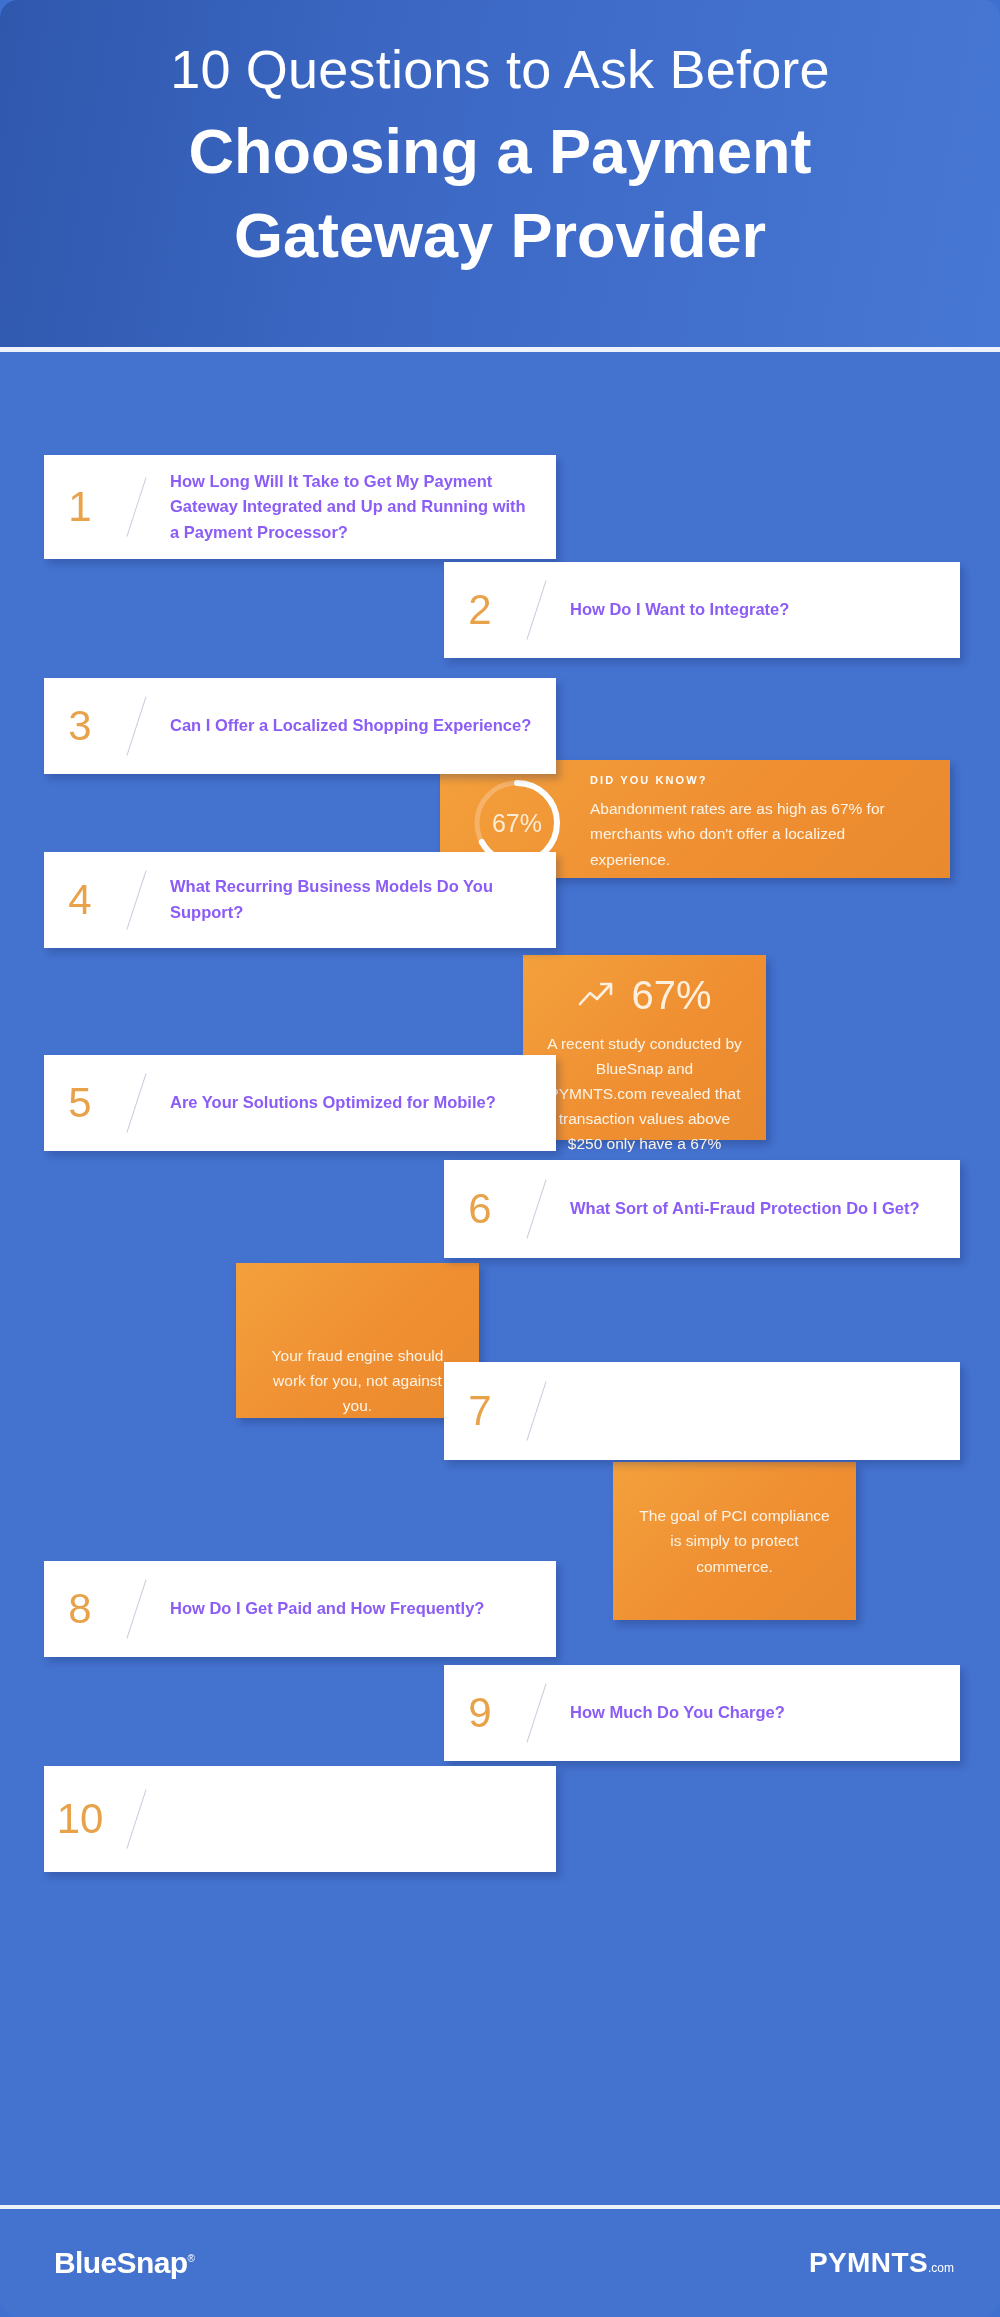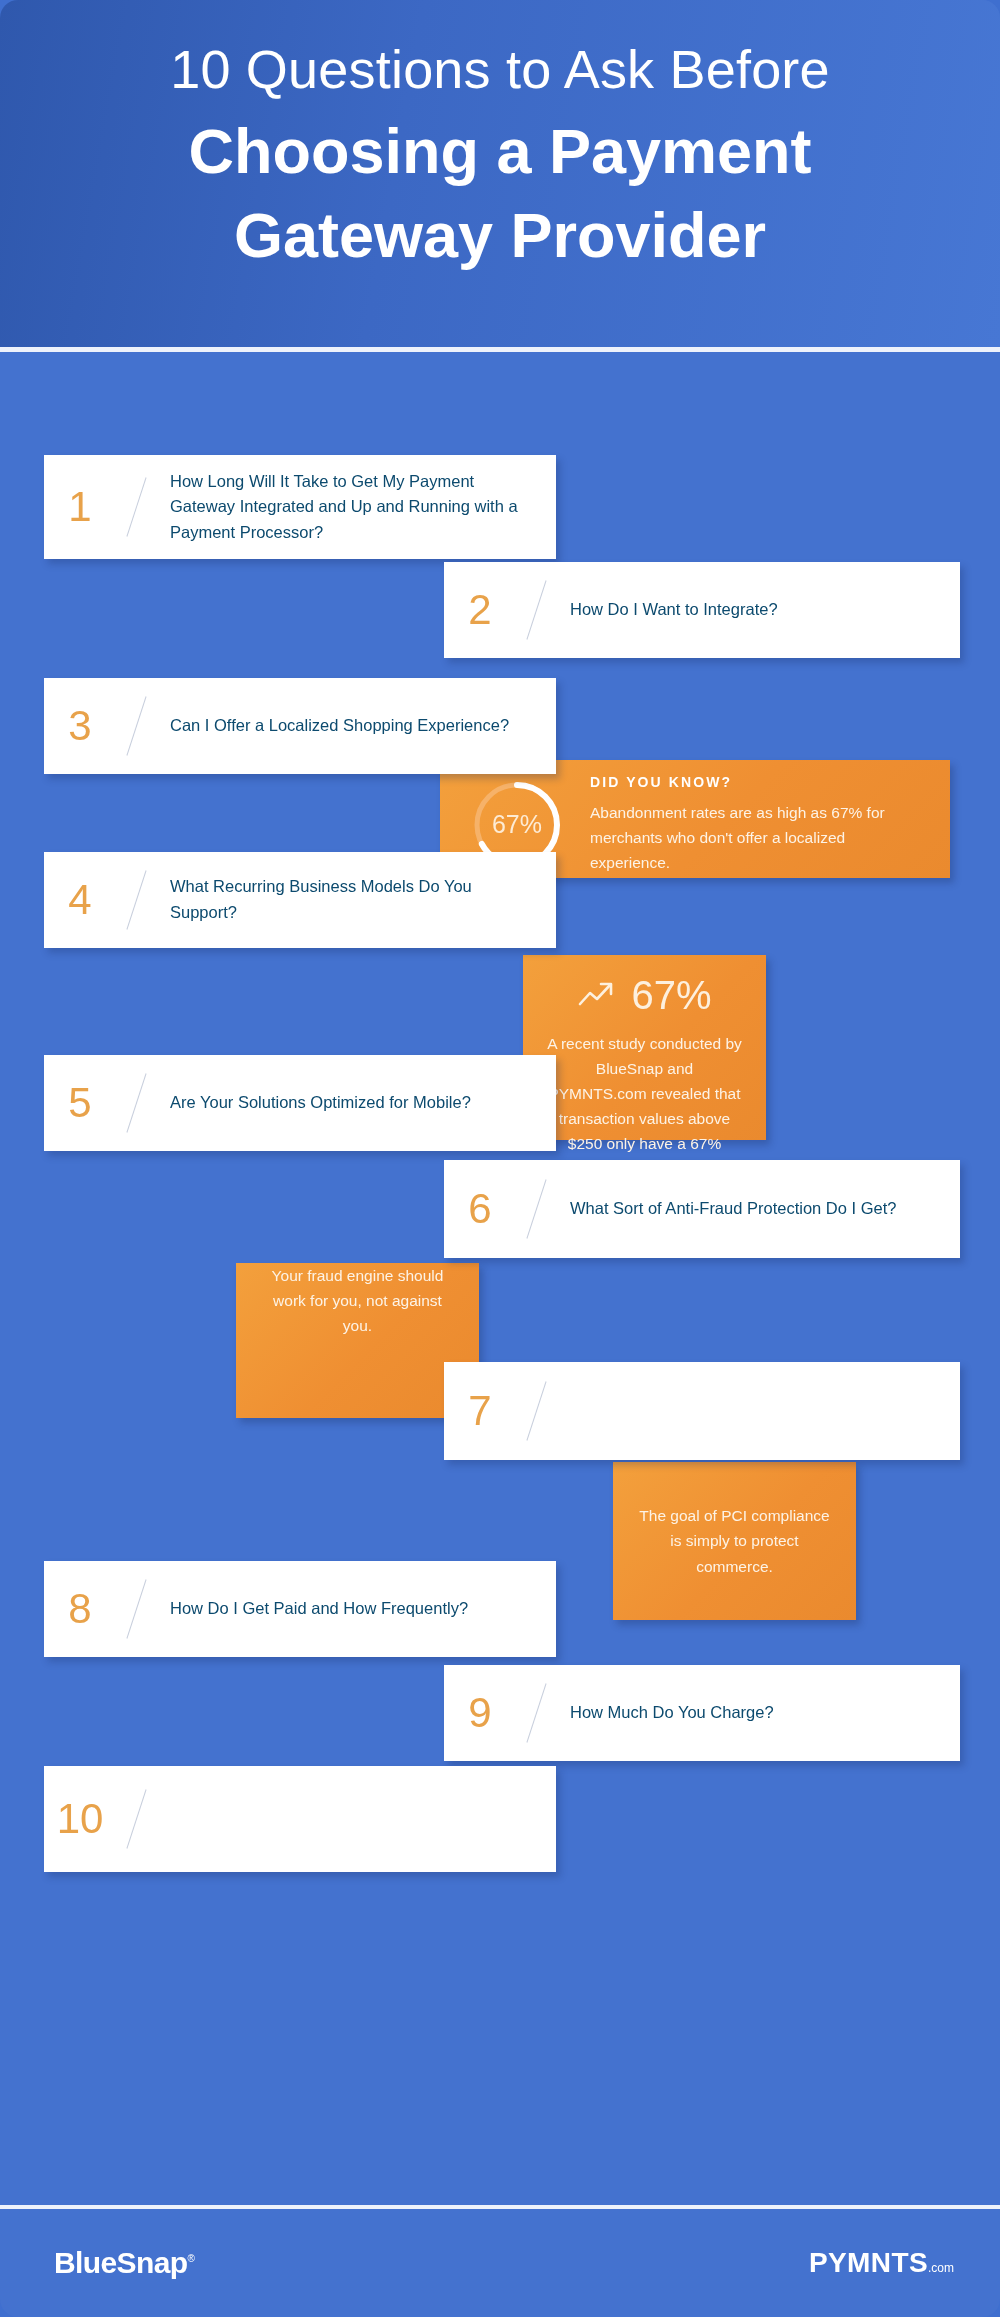--- a/index.html
+++ b/index.html
@@ -77,40 +77,40 @@
   .qslash::before {
     content: "";
     position: absolute;
     left: 50%; top: 0;
     width: 1px; height: 62px;
     background: #c8cfdd;
     transform: rotate(18deg);
     transform-origin: center;
   }
   .qtext {
-    color: #0c4a6e;
+    color: #8b5cf6;
     font-size: 16.5px;
     line-height: 1.55;
-    font-weight: 400;
+    font-weight: 700;
     padding-left: 14px;
     padding-right: 20px;
   }
 
   
   .callout {
     position: absolute;
     background: linear-gradient(135deg, #f3a03c 0%, #ef8f32 55%, #ea8a2e 100%);
     box-shadow: 4px 5px 7px rgba(20,40,90,0.28);
     color: #ffffff;
     z-index: 20;
   }
   .callout-inner { padding: 18px 20px; }
 
   .dyk-label {
-    font-size: 14px;
+    font-size: 11px;
     font-weight: 700;
     letter-spacing: 2.1px;
     color: #ffffff;
     margin-bottom: 10px;
   }
   .callout-body {
     font-size: 15.5px;
     line-height: 1.62;
     color: #fdf3e6;
     font-weight: 400;
@@ -228,21 +228,21 @@
             <polyline points="24,6 34,6 34,16" fill="none" stroke="#fdf0de" stroke-width="2.6" stroke-linecap="round" stroke-linejoin="round"></polyline>
           </svg>
         </span>
         <span class="stat-value">67%</span>
       </div>
       <div class="callout-body callout-center">A recent study conducted by BlueSnap and PYMNTS.com revealed that transaction values above $250 only have a 67% conversion rate.</div>
     </div>
   </div>
 
   <div class="callout" style="left:236px; top:1263px; width:243px; height:155px;">
-    <div class="callout-inner" style="padding:0 28px; height:100%; display:flex; align-items:flex-start;">
+    <div class="callout-inner" style="padding:0 28px; height:100%; display:flex; align-items:flex-end;">
       <div class="callout-body callout-center" style="width:100%;">Your fraud engine should work for you, not against you.</div>
     </div>
   </div>
 
   <div class="callout" style="left:613px; top:1462px; width:243px; height:158px;">
     <div class="callout-inner" style="padding:0 22px; height:100%; display:flex; align-items:center;">
       <div class="callout-body callout-center" style="width:100%;">The goal of PCI compliance is simply to protect commerce.</div>
     </div>
   </div>
 

